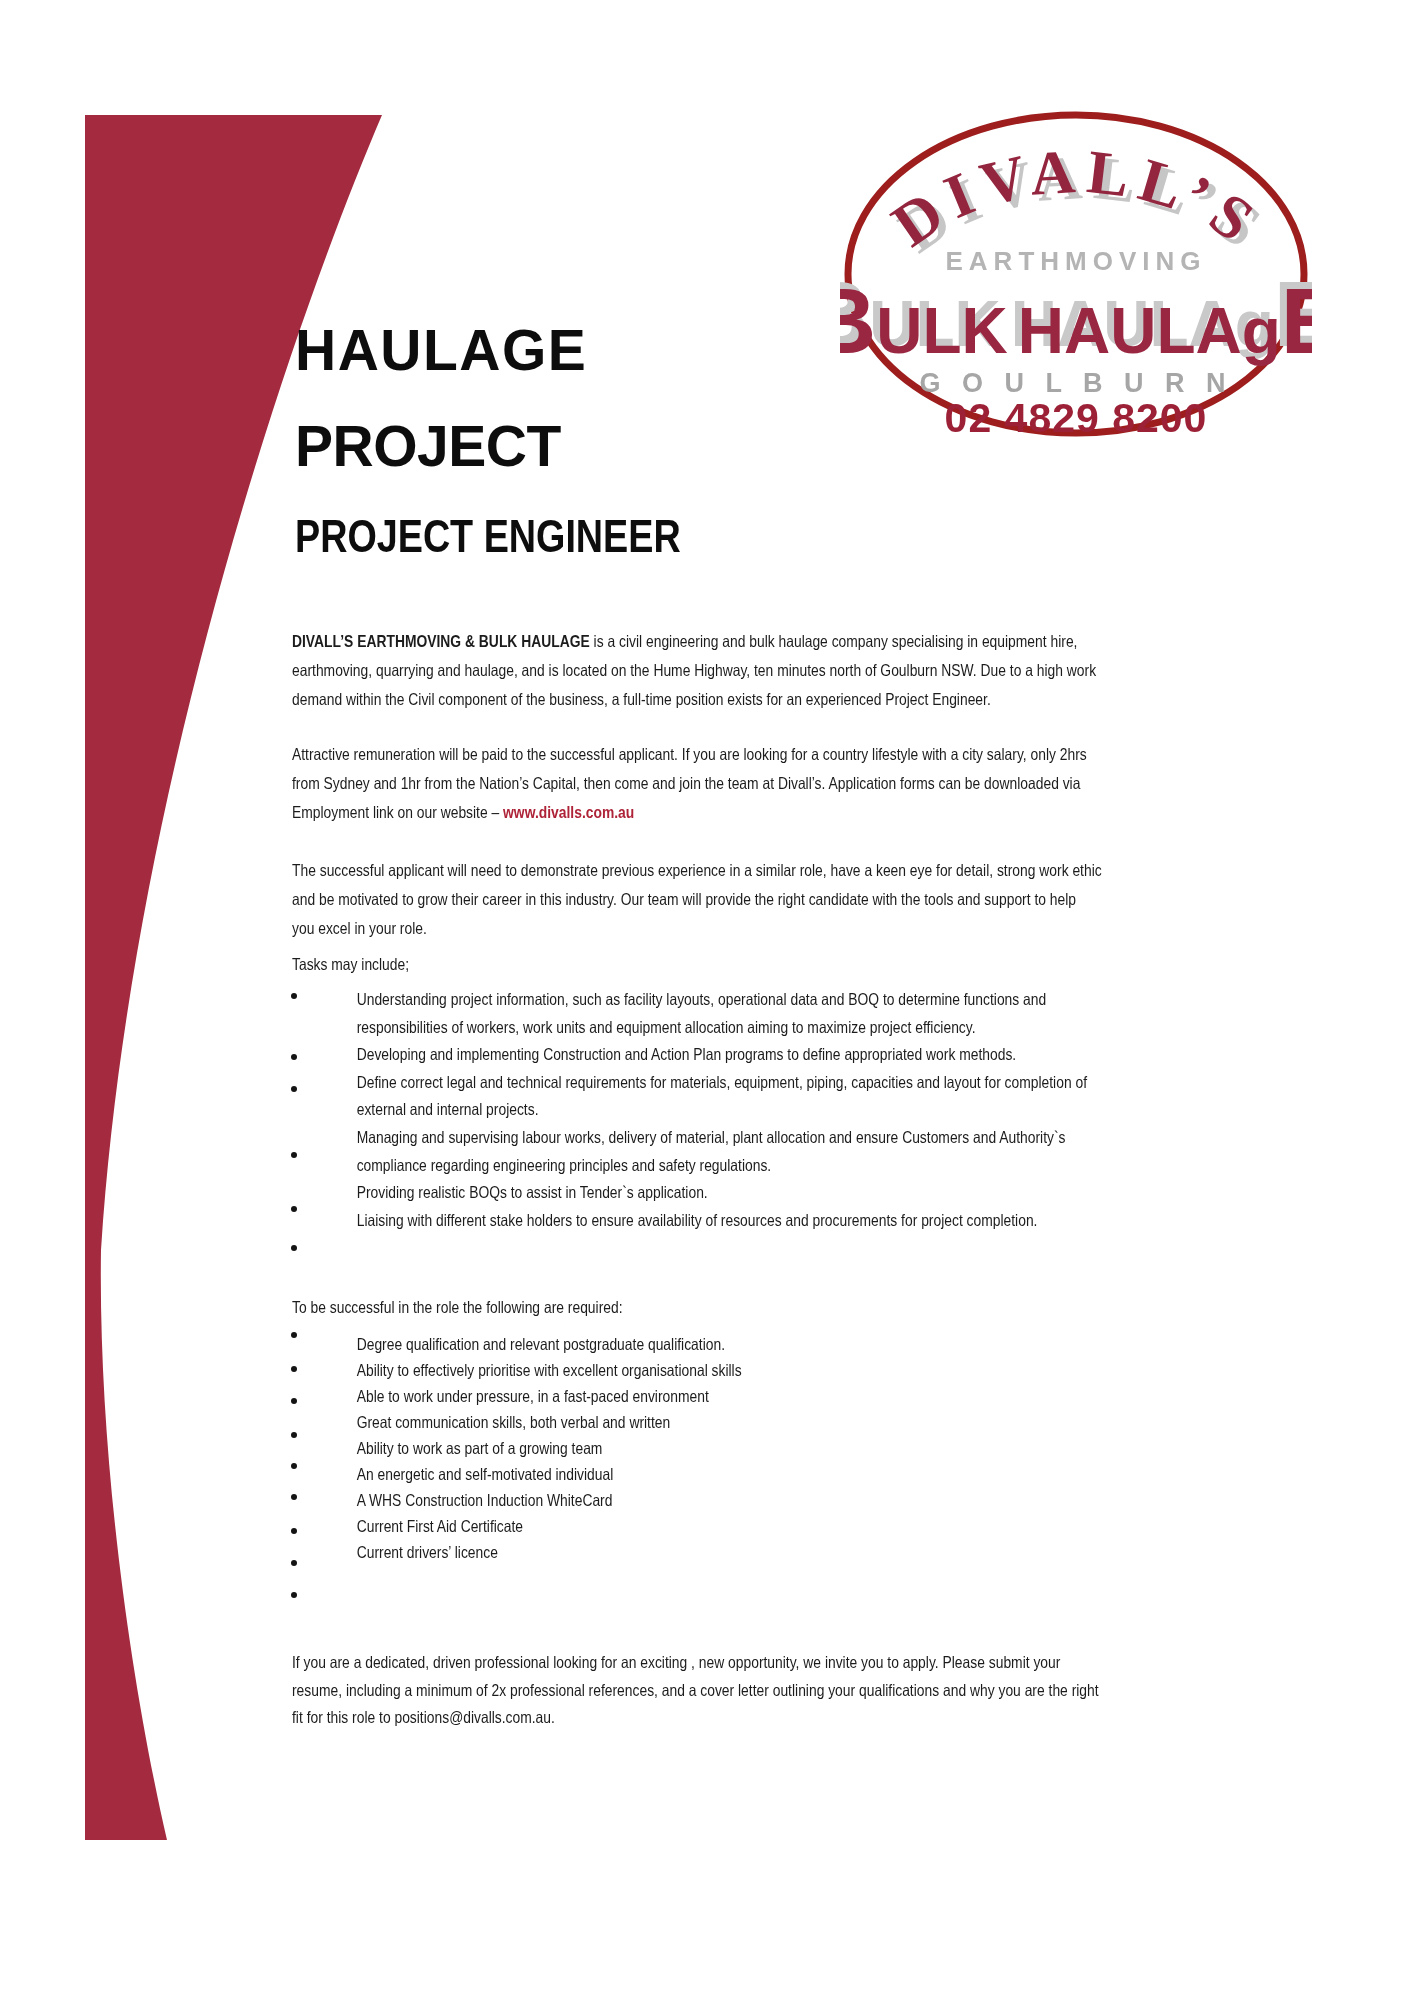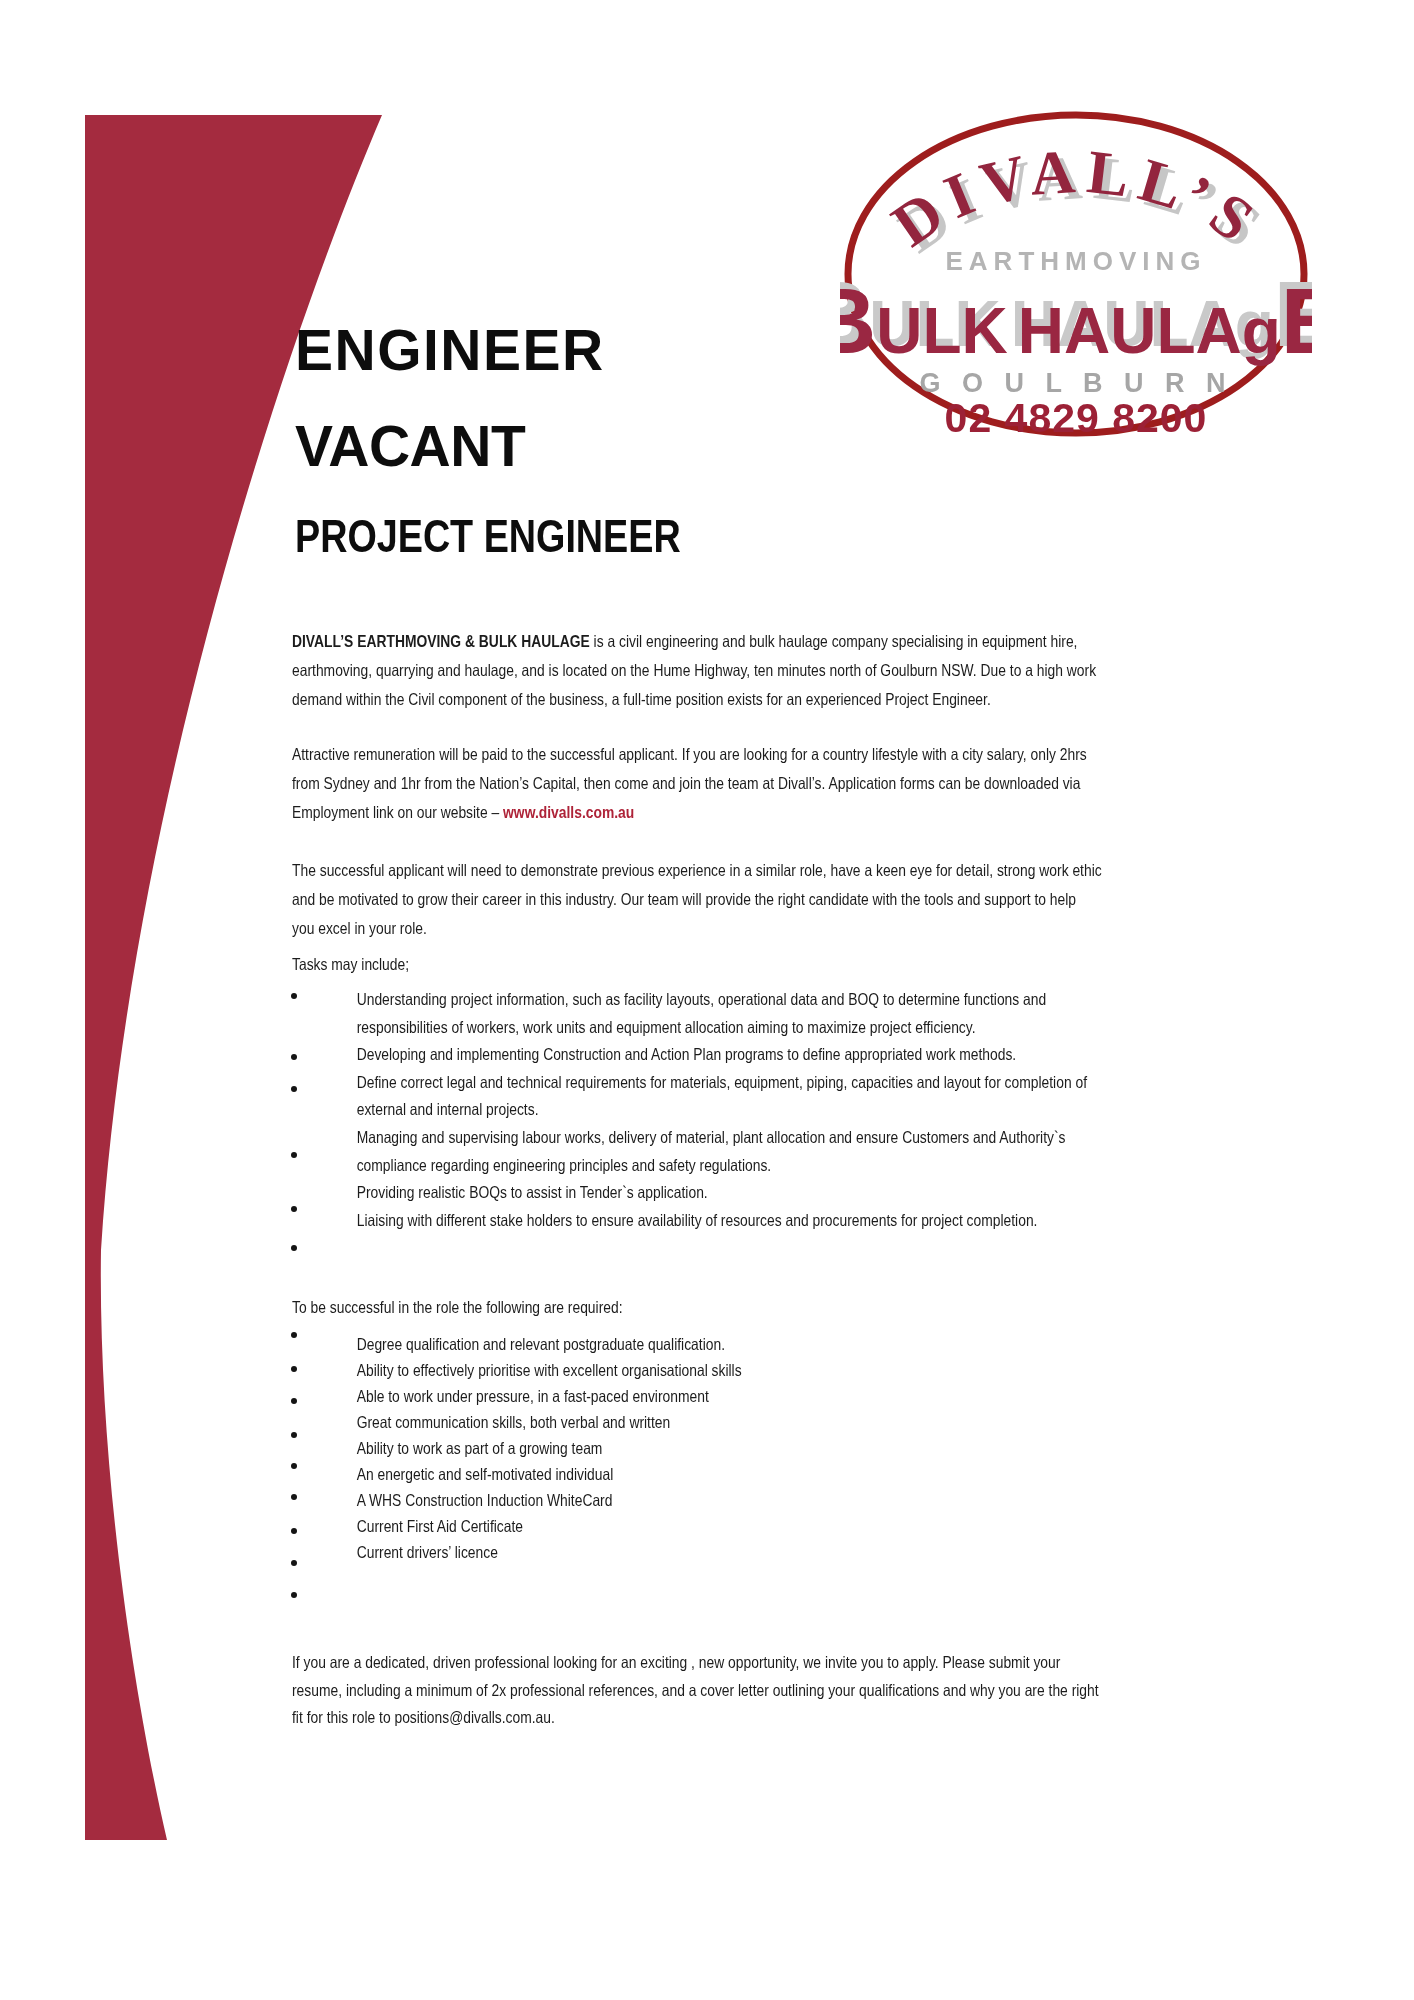--- a/index.html
+++ b/index.html
@@ -59,22 +59,22 @@
         <tspan font-size="92">B</tspan><tspan font-size="64">ULK</tspan><tspan font-size="64" dx="10">HAULA</tspan><tspan font-size="64">g</tspan><tspan font-size="92">E</tspan>
       </text>
       <text x="236" y="245" text-anchor="middle" font-weight="bold" fill="#9a2742">
         <tspan font-size="92">B</tspan><tspan font-size="64">ULK</tspan><tspan font-size="64" dx="10">HAULA</tspan><tspan font-size="64">g</tspan><tspan font-size="92">E</tspan>
       </text>
       <text x="236" y="284" text-anchor="middle" font-size="27" font-weight="bold" letter-spacing="7" fill="#a6a6a6">G O U L B U R N</text>
       <text x="236" y="324" text-anchor="middle" font-size="41" font-weight="bold" letter-spacing="1" fill="#9c2136">02 4829 8200</text>
     </svg>
   </div>
 
-  <div class="t1">ENGINEER</div>
-  <div class="t2">VACANT</div>
+  <div class="t1">HAULAGE</div>
+  <div class="t2">PROJECT</div>
   <div class="t3">PROJECT ENGINEER</div>
 
   <div class="blk p1">
     <span class="ln"><span class="lead">DIVALL’S EARTHMOVING &amp; BULK HAULAGE</span><span> is a civil engineering and bulk haulage company specialising in equipment hire,</span></span>
     <span class="ln">earthmoving, quarrying and haulage, and is located on the Hume Highway, ten minutes north of Goulburn NSW. Due to a high work</span>
     <span class="ln">demand within the Civil component of the business, a full-time position exists for an experienced Project Engineer.</span>
   </div>
 
   <div class="blk p2">
     <span class="ln">Attractive remuneration will be paid to the successful applicant. If you are looking for a country lifestyle with a city salary, only 2hrs</span>

